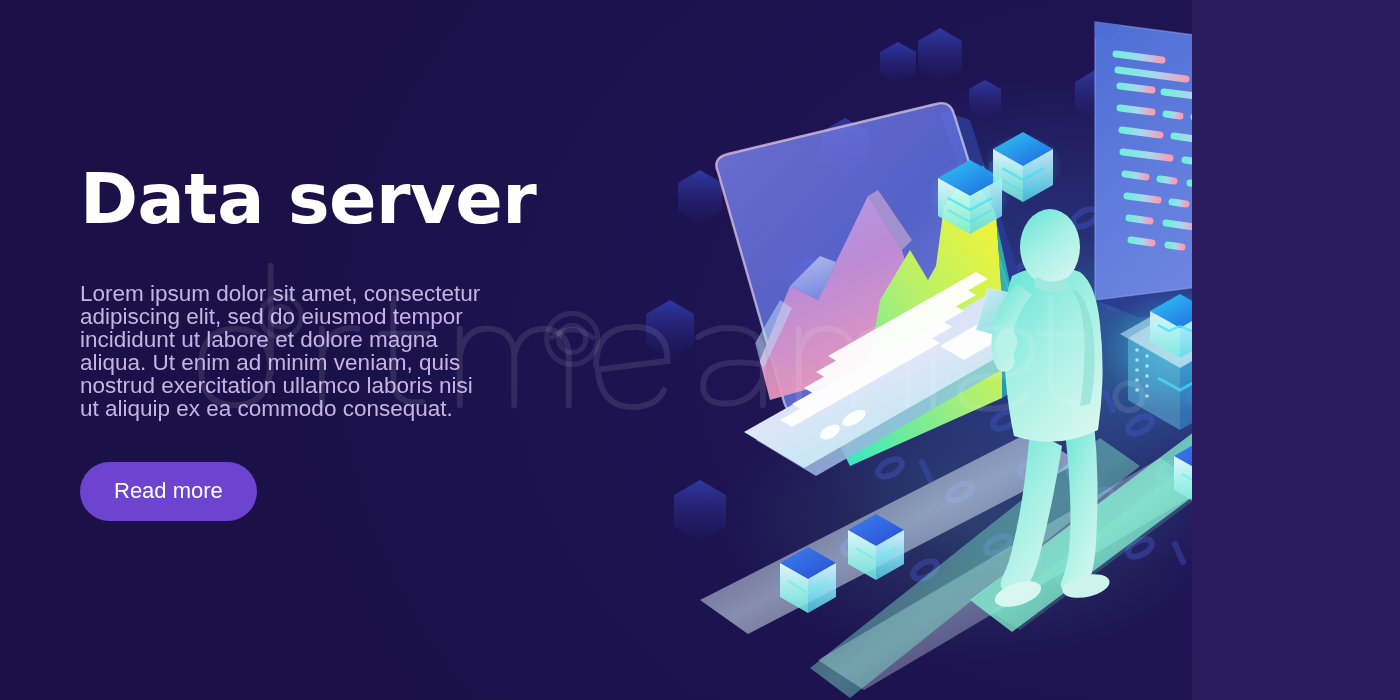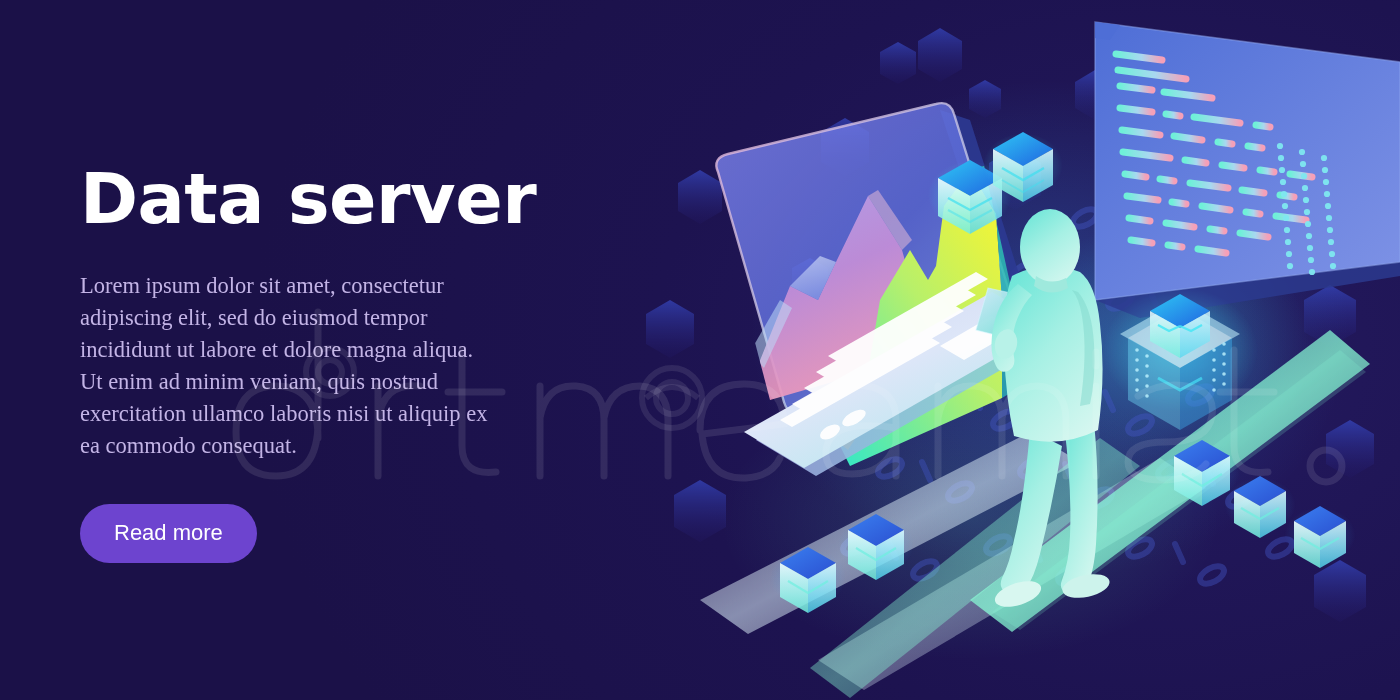--- a/index.html
+++ b/index.html
@@ -6,38 +6,38 @@
   * { margin:0; padding:0; box-sizing:border-box; }
   html, body { width:1400px; height:700px; overflow:hidden; }
   body {
     font-family: "Liberation Sans", sans-serif;
     background: #2a1a5e;
     position: relative;
   }
 
   #stage {
     position:absolute; left:0; top:0;
-    width:1400px; height:700px;
+    width:1192px; height:700px;
     overflow:hidden;
     background:
       radial-gradient(ellipse 900px 700px at 1150px 350px, #241a60 0%, #1d1350 55%, #1b1148 100%),
       linear-gradient(100deg, #2e1c66 0%, #2a1a5e 42%, #231657 70%, #1d1350 100%);
   }
 
   
   .copy { position:absolute; left:80px; top:160px; width:470px; z-index:40; }
   .headline {
     font-size:70px; line-height:78px; font-weight:700;
     color:#ffffff; letter-spacing:-0.5px;
     font-family:"DejaVu Sans","Liberation Sans",sans-serif;
   }
   .body-copy {
-    margin-top:32px;
-    font-size:22.5px; line-height:32px;
-    color:#c3b4e6; font-weight:400; width:410px;font-family:Liberation Serif, serif;
+    margin-top:44px;
+    font-size:22.5px; line-height:23px;
+    color:#c3b4e6; font-weight:400; width:410px;
   }
   .cta {
     margin-top:42px;
     display:inline-block;
     background:#6d44cf;
     color:#ffffff;
     font-size:22px;
     padding:16px 34px 17px 34px;
     border-radius:40px;
     border:none; cursor:pointer;

